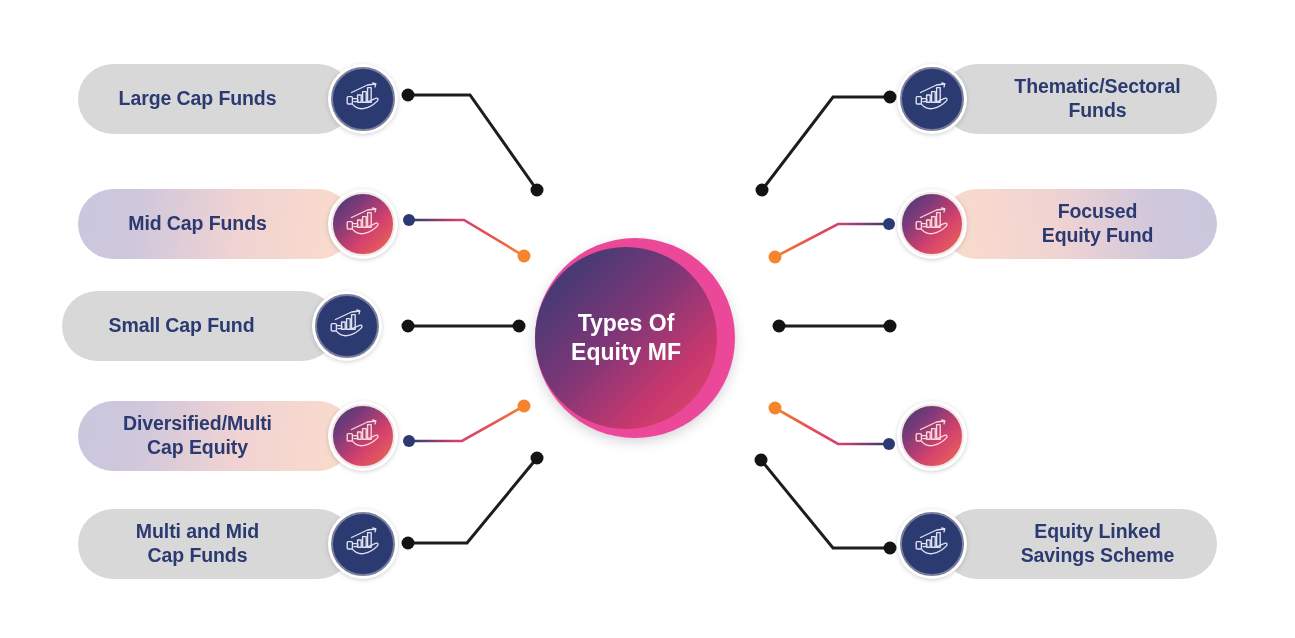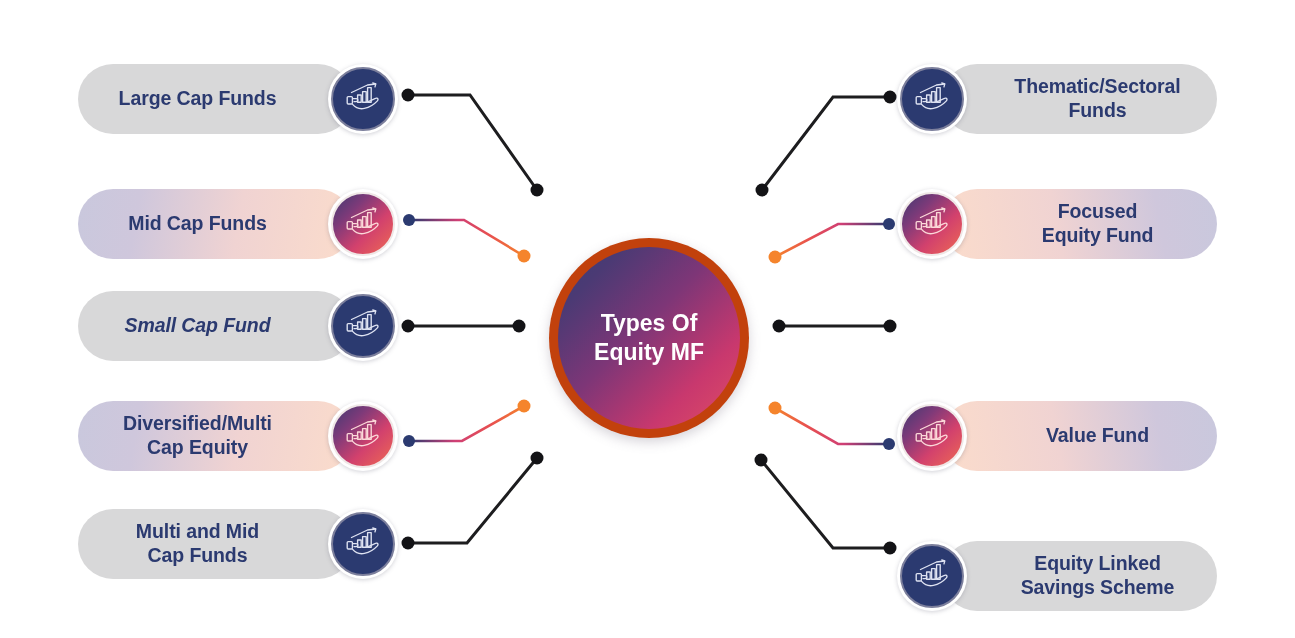--- a/index.html
+++ b/index.html
@@ -89,30 +89,30 @@
   }
   .badge-grad .badge-inner {
     background: linear-gradient(135deg, #3f3a72 0%, #7e3a79 30%, #d2416d 62%, #ef6a52 100%);
     border: 2px solid #efe7e6;
   }
   .badge-inner svg { display: block; }
 
   
   #center {
     position: absolute;
-    left: 549px;
+    left: 535px;
     top: 238px;
     width: 200px;
     height: 200px;
     border-radius: 50%;
-    background: #c2410c;
+    background: #ec4899;
     box-shadow: 0 4px 12px rgba(120,110,130,0.30);
     display: flex;
     align-items: center;
-    justify-content: center;
+    justify-content: flex-start;
   }
   #center-inner {
     width: 182px;
     height: 182px;
     border-radius: 50%;
     background: linear-gradient(135deg, #3b3c74 0%, #4b3a74 18%, #7d3677 45%, #c8386e 75%, #e04e65 100%);
     display: flex;
     align-items: center;
     justify-content: center;
   }
@@ -266,21 +266,21 @@
             <rect x="23.6" y="5.6" width="3.6" height="14.6"></rect>
             <rect x="3.2" y="14.6" width="5.2" height="7.4" rx="1"></rect>
             <path d="M8.6 16.6 L12.2 16.6 C13.3 16.6 13.9 17.3 13.9 18.1 C13.9 19.0 13.2 19.6 12.2 19.6 L10.0 19.6"></path>
             <path d="M8.6 22.4 C11.4 25.6 16.0 27.3 20.4 26.4 C24.9 25.5 30.2 22.4 33.4 18.9 C34.6 17.6 34.0 15.9 32.4 16.1 C30.6 16.3 26.0 19.2 22.4 20.2"></path>
           </g>
         </svg>
       </div>
     </div>
   </div>
 
-  <div class="node left" style="left:78px; top:291px;font-style:italic;">
+  <div class="node left" style="left:62px; top:291px;">
     <div class="pill pill-gray">
       <span class="pill-label">Small Cap Fund</span>
     </div>
     <div class="badge badge-navy">
       <div class="badge-inner">
         <svg width="38" height="34" viewBox="0 0 38 34">
           <g fill="none" stroke="#dfe3f2" stroke-width="1.35" stroke-linecap="round" stroke-linejoin="round">
             <path d="M7.5 10.5 L23.5 3.0 L31.5 2.0"></path>
             <path d="M28.8 1.0 L31.8 1.8 L31.0 4.8"></path>
             <rect x="13.6" y="13.0" width="3.6" height="7.2"></rect>
@@ -382,42 +382,39 @@
             <path d="M8.6 16.6 L12.2 16.6 C13.3 16.6 13.9 17.3 13.9 18.1 C13.9 19.0 13.2 19.6 12.2 19.6 L10.0 19.6"></path>
             <path d="M8.6 22.4 C11.4 25.6 16.0 27.3 20.4 26.4 C24.9 25.5 30.2 22.4 33.4 18.9 C34.6 17.6 34.0 15.9 32.4 16.1 C30.6 16.3 26.0 19.2 22.4 20.2"></path>
           </g>
         </svg>
       </div>
     </div>
   </div>
 
 
   <div class="node right" style="left:897px; top:401px;">
-    <div class="pill pill-grad-right">
-      <span class="pill-label">Value Fund</span>
-    </div>
     <div class="badge badge-grad">
       <div class="badge-inner">
         <svg width="38" height="34" viewBox="0 0 38 34">
           <g fill="none" stroke="#fbd8d8" stroke-width="1.35" stroke-linecap="round" stroke-linejoin="round">
             <path d="M7.5 10.5 L23.5 3.0 L31.5 2.0"></path>
             <path d="M28.8 1.0 L31.8 1.8 L31.0 4.8"></path>
             <rect x="13.6" y="13.0" width="3.6" height="7.2"></rect>
             <rect x="18.6" y="9.6" width="3.6" height="10.6"></rect>
             <rect x="23.6" y="5.6" width="3.6" height="14.6"></rect>
             <rect x="3.2" y="14.6" width="5.2" height="7.4" rx="1"></rect>
             <path d="M8.6 16.6 L12.2 16.6 C13.3 16.6 13.9 17.3 13.9 18.1 C13.9 19.0 13.2 19.6 12.2 19.6 L10.0 19.6"></path>
             <path d="M8.6 22.4 C11.4 25.6 16.0 27.3 20.4 26.4 C24.9 25.5 30.2 22.4 33.4 18.9 C34.6 17.6 34.0 15.9 32.4 16.1 C30.6 16.3 26.0 19.2 22.4 20.2"></path>
           </g>
         </svg>
       </div>
     </div>
   </div>
 
-  <div class="node right" style="left:897px; top:509px;margin-top:32px;">
+  <div class="node right" style="left:897px; top:509px;">
     <div class="pill pill-gray">
       <span class="pill-label">Equity Linked
 Savings Scheme</span>
     </div>
     <div class="badge badge-navy">
       <div class="badge-inner">
         <svg width="38" height="34" viewBox="0 0 38 34">
           <g fill="none" stroke="#dfe3f2" stroke-width="1.35" stroke-linecap="round" stroke-linejoin="round">
             <path d="M7.5 10.5 L23.5 3.0 L31.5 2.0"></path>
             <path d="M28.8 1.0 L31.8 1.8 L31.0 4.8"></path>

